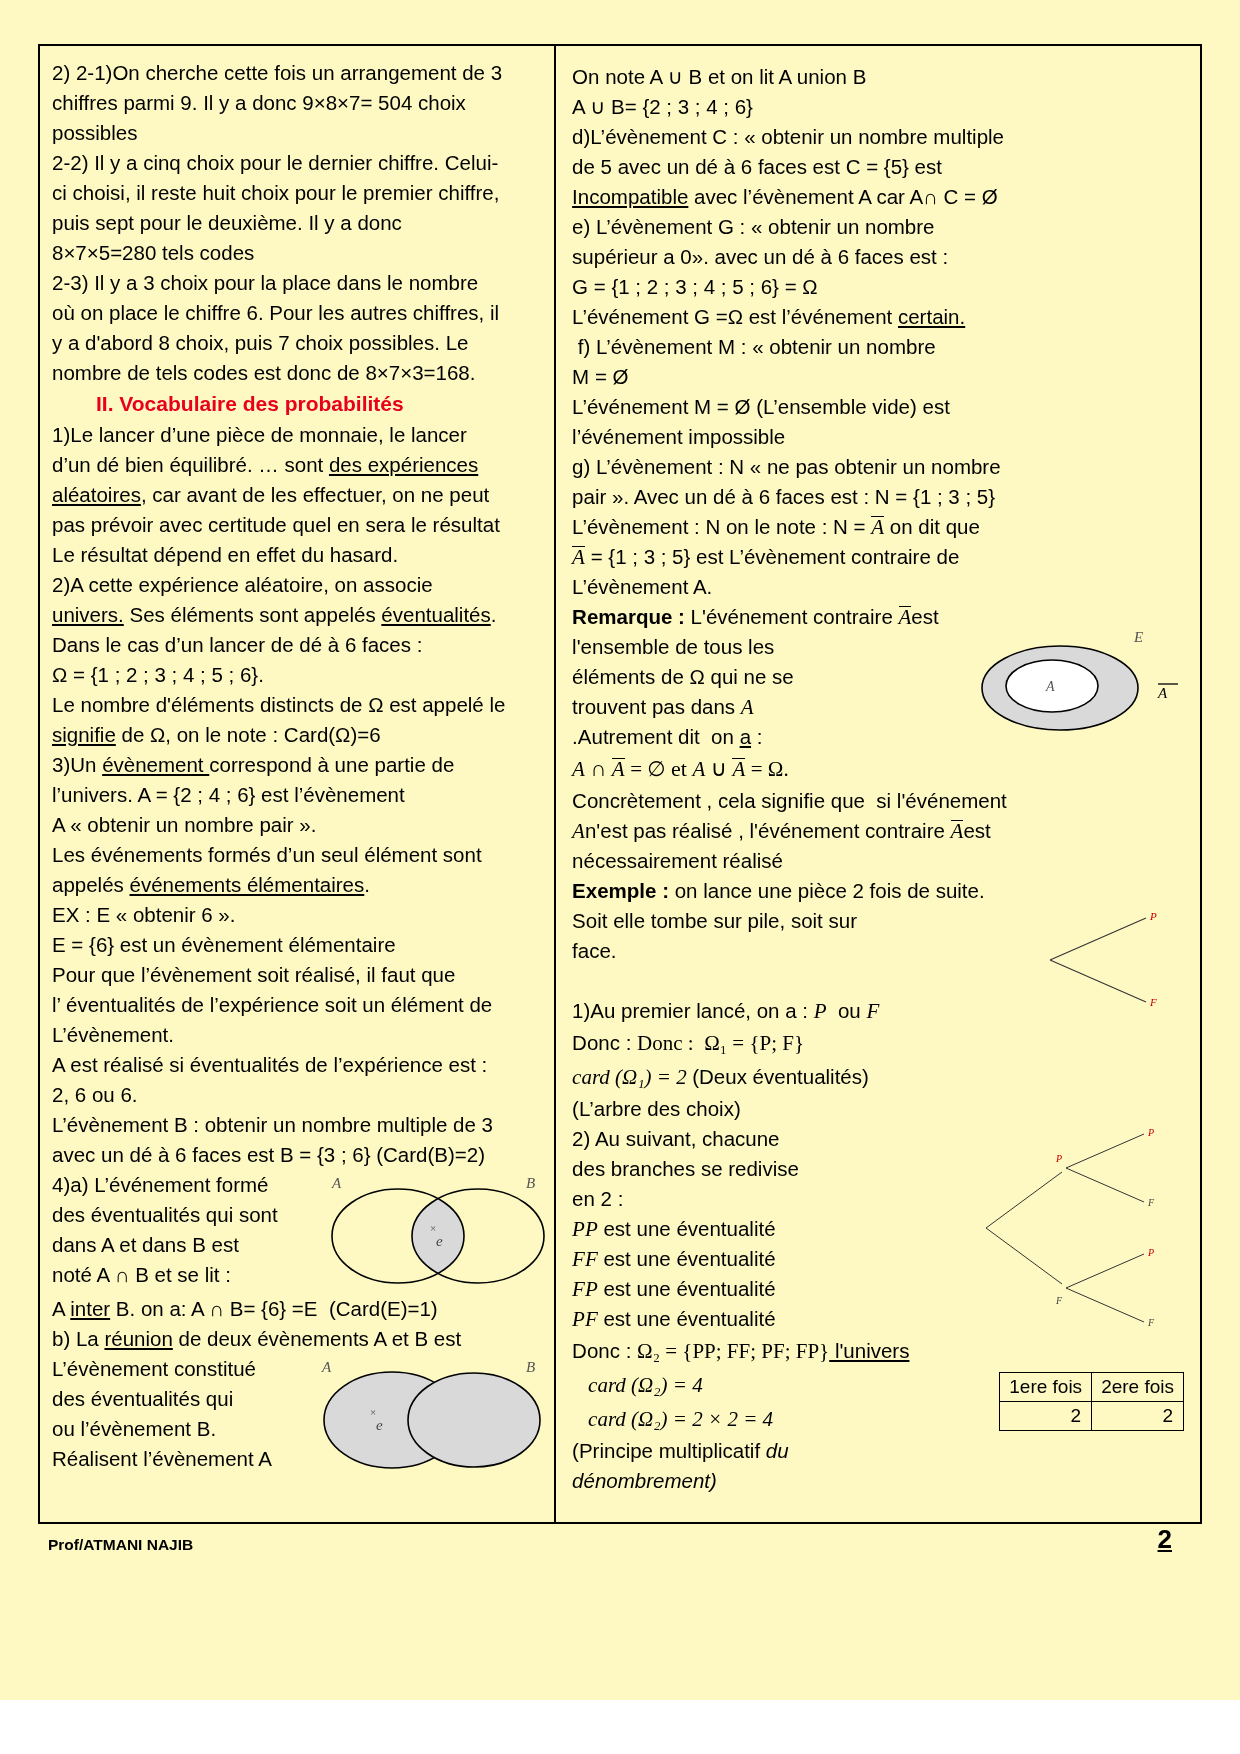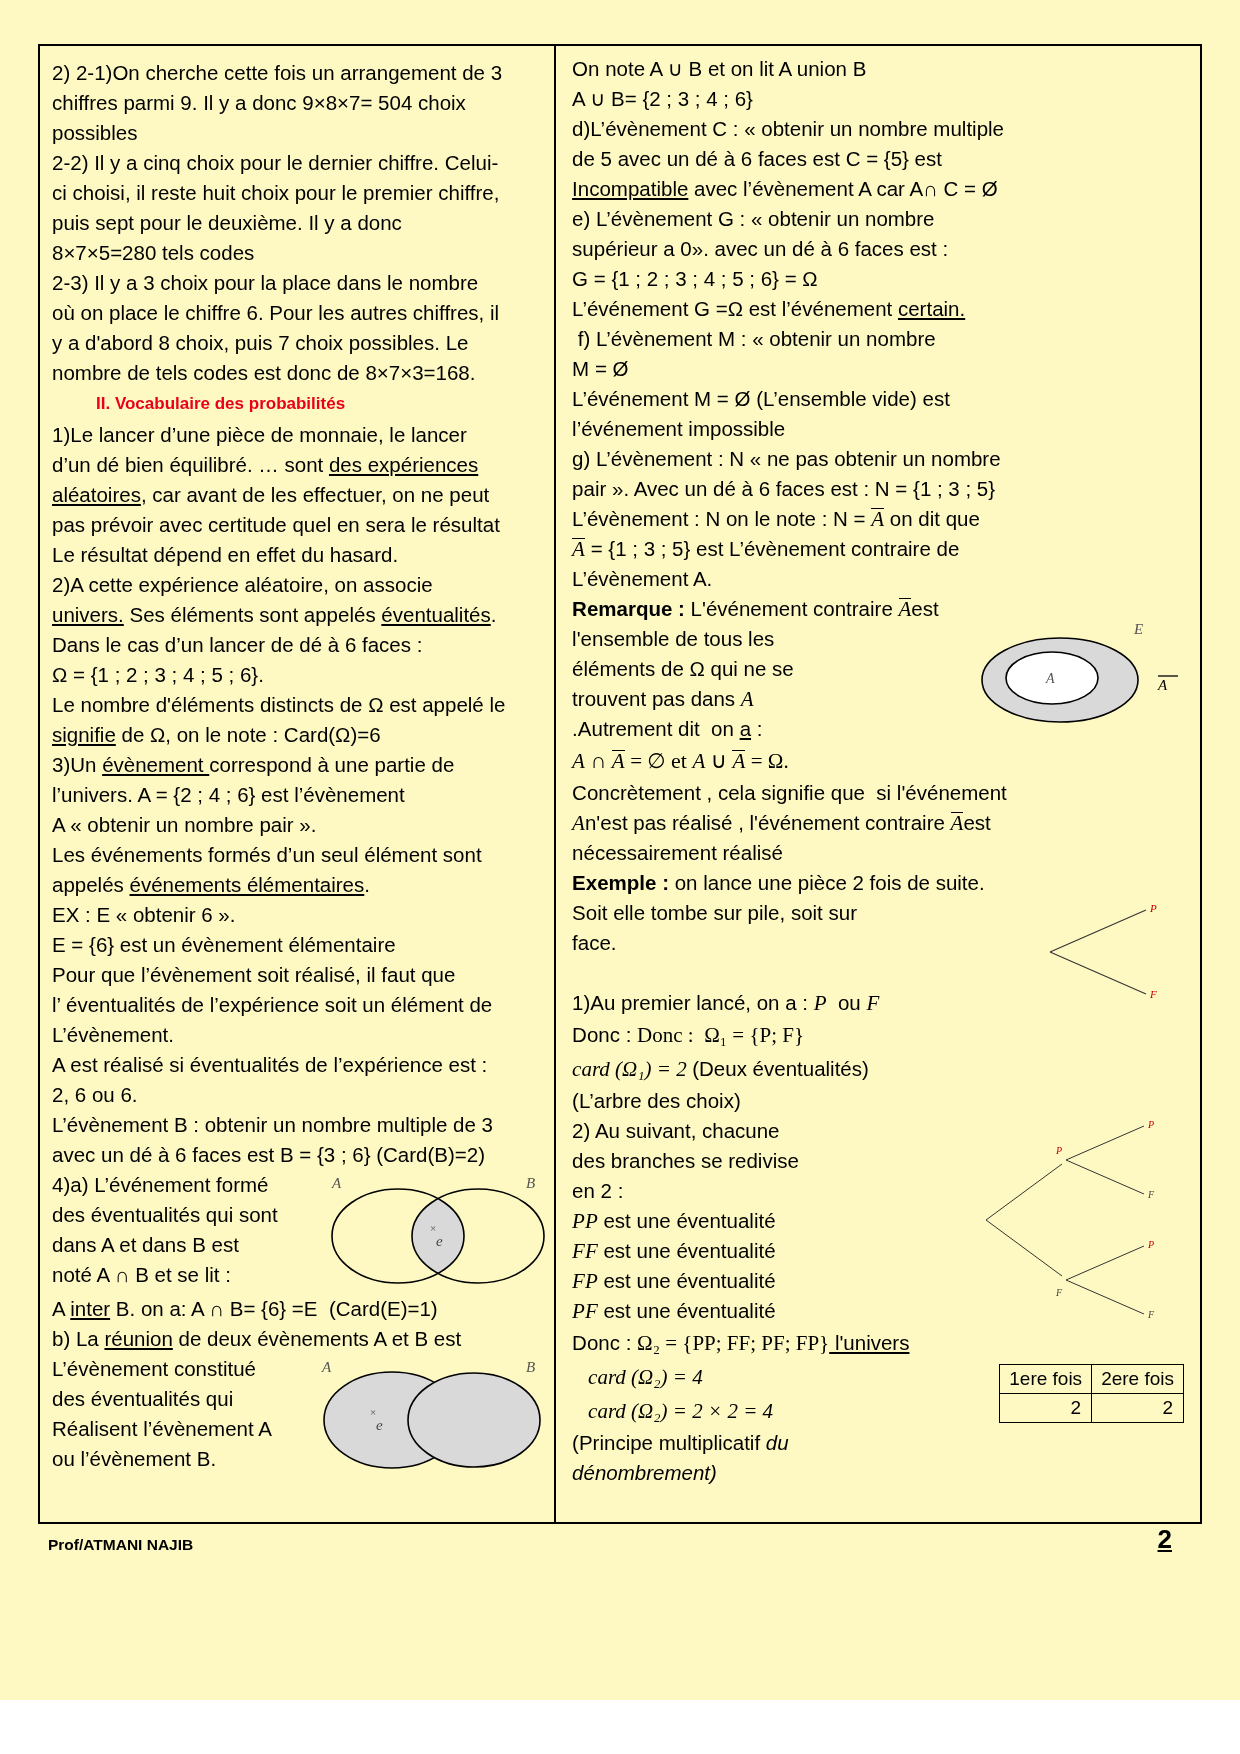--- a/index.html
+++ b/index.html
@@ -46,33 +46,33 @@
     width: 513px;
     padding: 12px 6px 0 12px;
   }
   .col-divider {
     width: 4px;
     border-left: 2px solid #000;
     margin-left: 2px;
   }
   .col-right {
     width: 641px;
-    padding: 8px 10px 0 12px;
+    padding: 16px 10px 0 12px;
   }
   p.ln {
     margin: 0;
     padding: 0;
     font-size: 20.5px;
     line-height: 30px;
     white-space: pre-wrap;
   }
   .heading-red {
     color: #e8001c;
     font-weight: bold;
-    font-size: 17px;
+    font-size: 21px;
     line-height: 32px;
     margin: 0;
     padding-left: 44px;
   }
   .u { text-decoration: underline; }
   .b { font-weight: bold; }
   .mathit {
     font-family: "Liberation Serif", serif;
     font-style: italic;
     font-size: 21px;
@@ -232,22 +232,22 @@
             <ellipse cx="76" cy="64" rx="68" ry="48" fill="#d9d9d9" stroke="#000" stroke-width="1.6"></ellipse>
             <ellipse cx="158" cy="64" rx="66" ry="47" fill="#d9d9d9" stroke="#000" stroke-width="1.6"></ellipse>
             <text x="6" y="16" font-family="Liberation Serif, serif" font-style="italic" font-size="15" fill="#555">A</text>
             <text x="210" y="16" font-family="Liberation Serif, serif" font-style="italic" font-size="15" fill="#555">B</text>
             <text x="54" y="60" font-family="Liberation Serif, serif" font-size="11" fill="#555">×</text>
             <text x="60" y="74" font-family="Liberation Serif, serif" font-style="italic" font-size="15" fill="#444">e</text>
           </svg>
         </div>
         <p class="ln">L’évènement constitué</p>
         <p class="ln">des éventualités qui</p>
+        <p class="ln">ou l’évènement B.</p>
         <p class="ln">Réalisent l’évènement A</p>
-        <p class="ln">ou l’évènement B.</p>
       </div>
 
     </div>
 
     <div class="col-divider"></div>
 
     <div class="col col-right">
 
       <p class="ln">On note A ∪ B et on lit A union B</p>
       <p class="ln">A ∪ B= {2 ; 3 ; 4 ; 6}</p>

